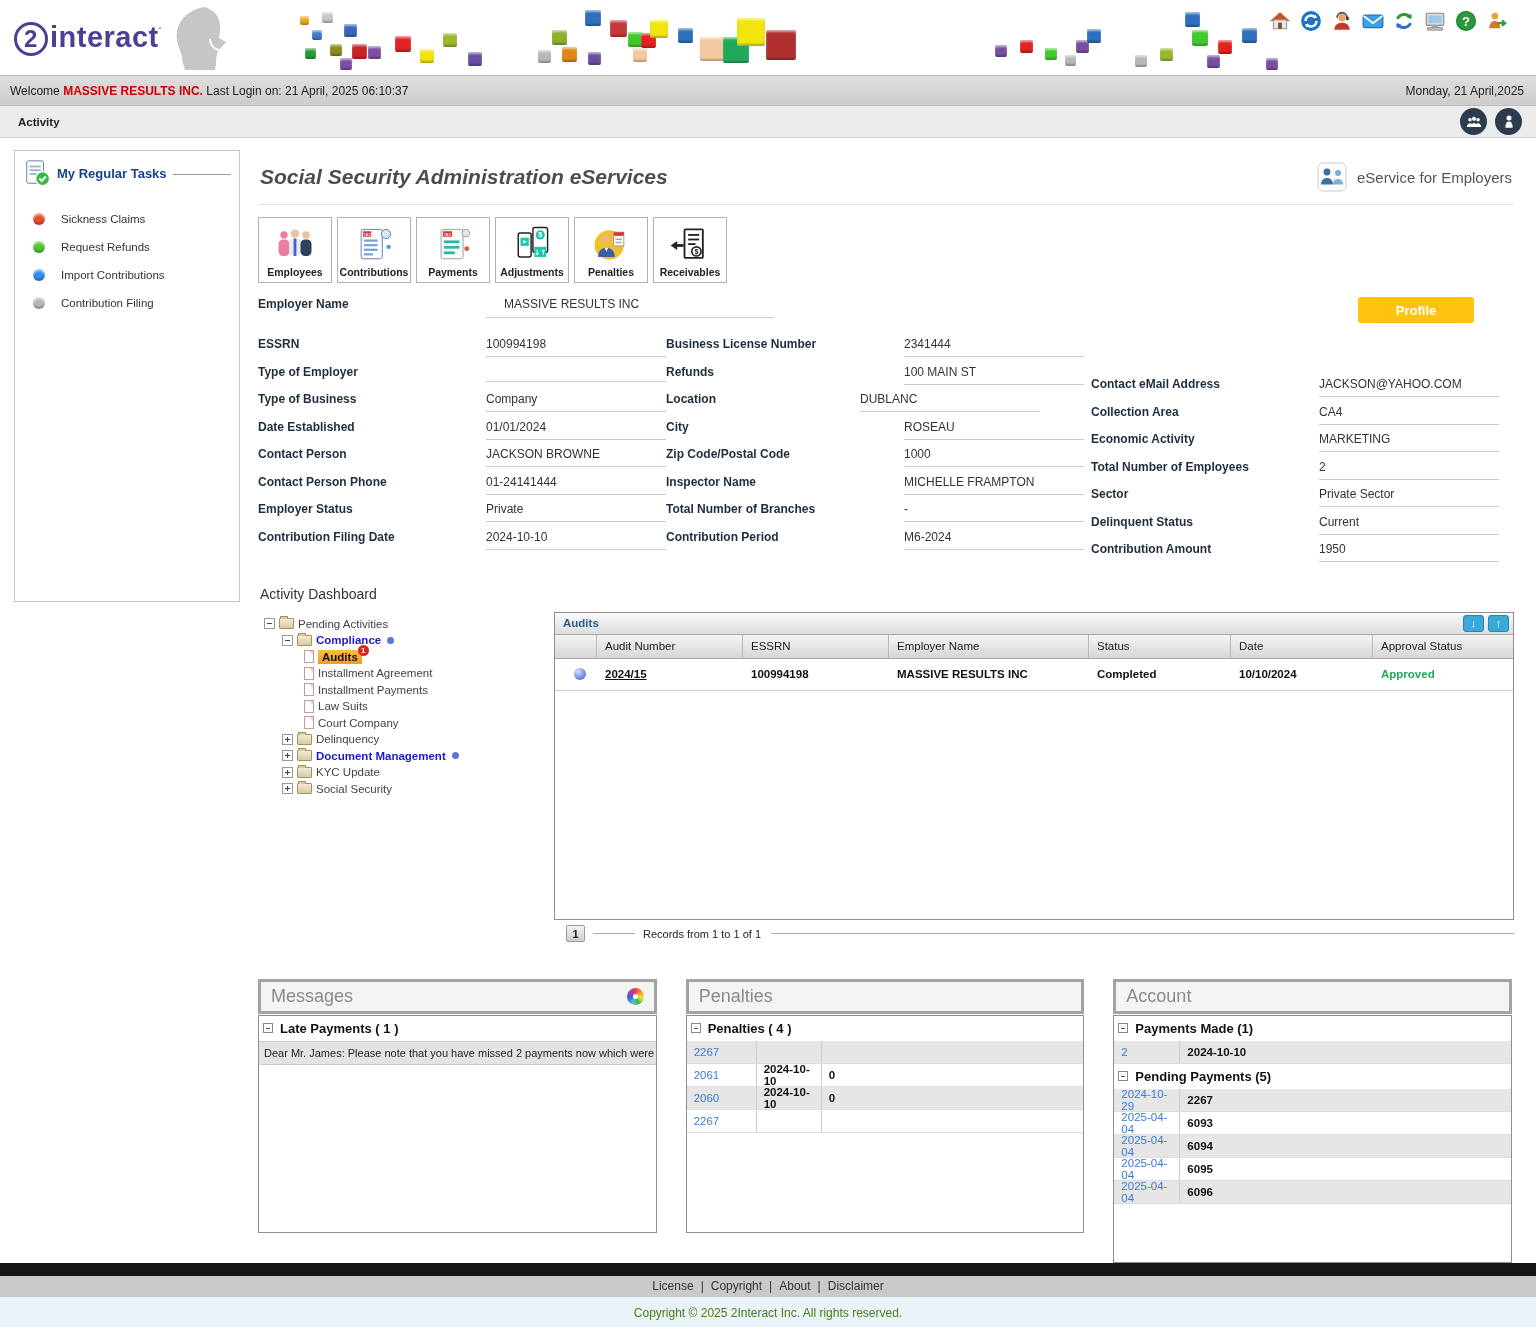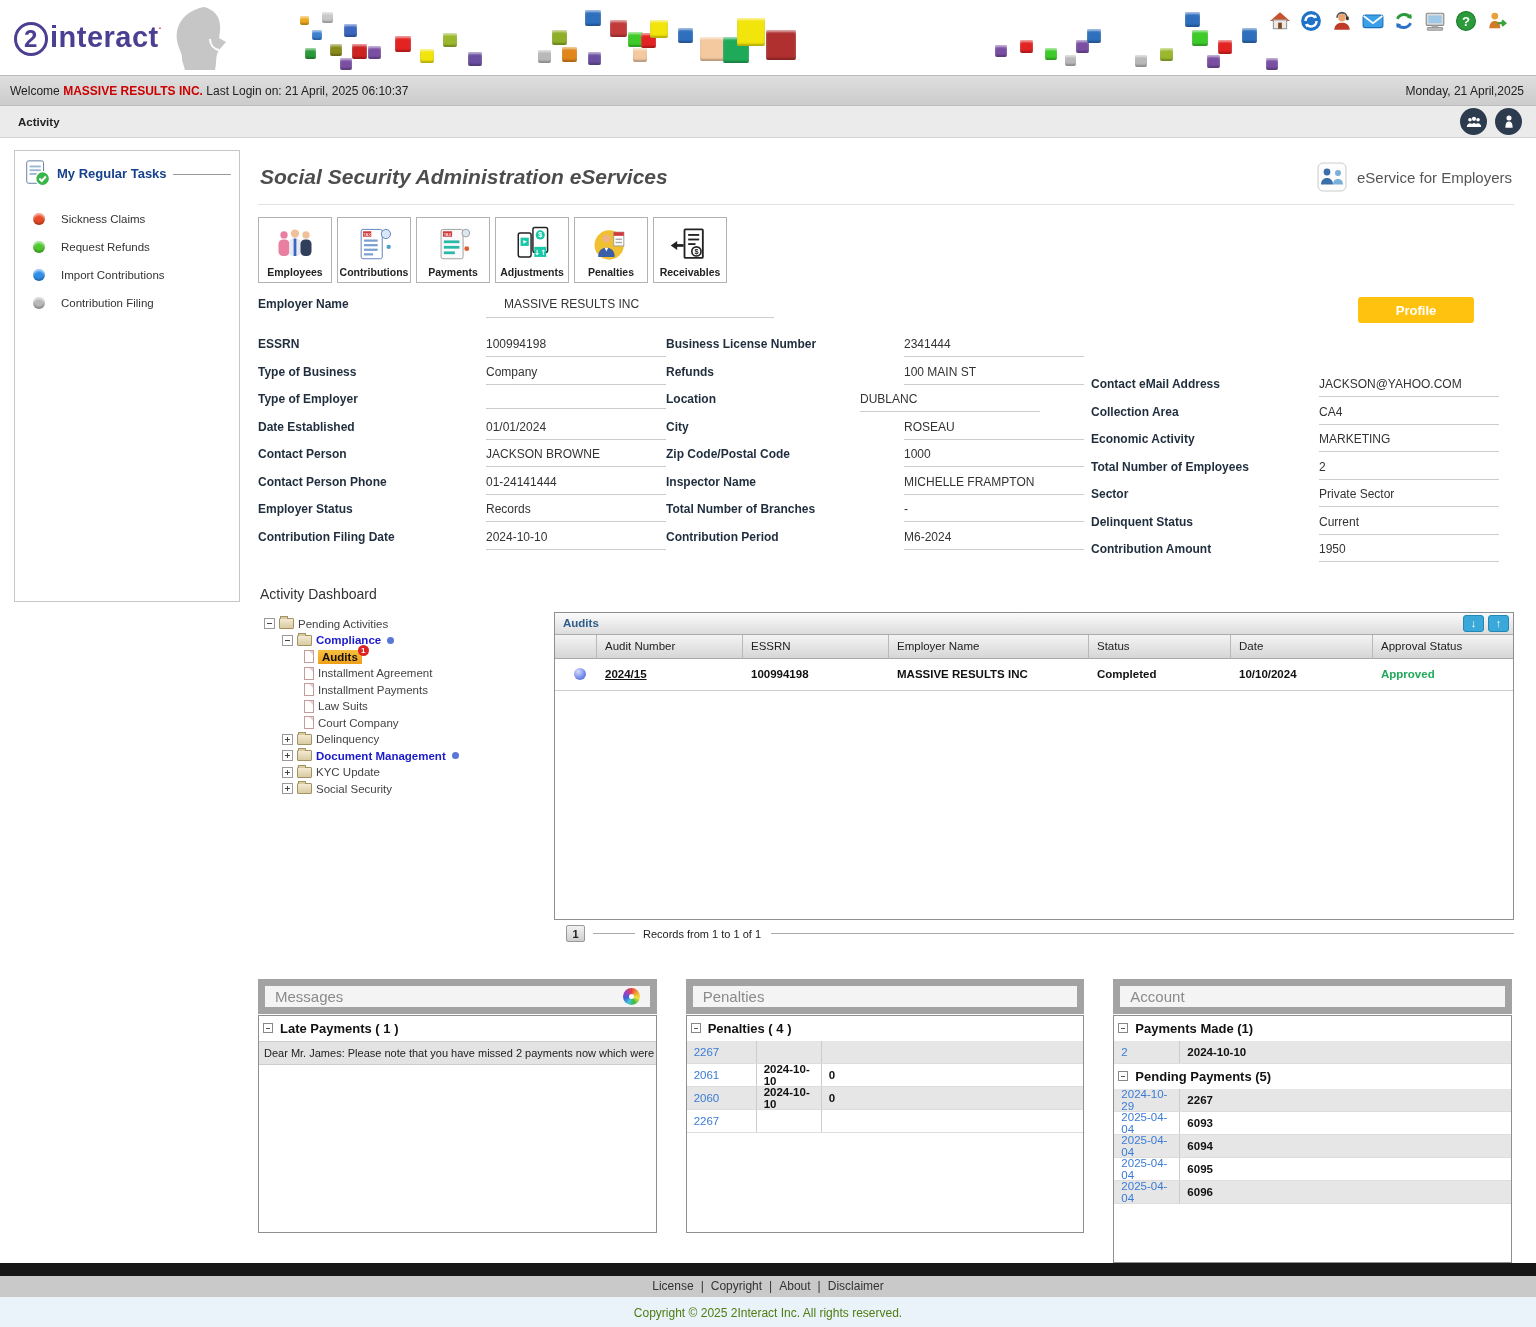--- a/index.html
+++ b/index.html
@@ -95,21 +95,21 @@
   .approved { color:#1faa59; }
   .aud-empty { flex:1; background:#fff; }
   .pagination { height:22px; display:flex; align-items:center; margin-top:3px; font-size:11px; color:#222; }
   .page-btn { width:19px; height:17px; background:linear-gradient(#f2f2f2,#cfcfcf); border:1px solid #999; font-weight:bold; text-align:center; line-height:16px; margin-left:12px; cursor:pointer; border-radius:2px; }
   .pg-line-s { width:42px; border-top:1px solid #aaa; margin:0 8px; }
   .pg-line-e { flex:1; border-top:1px solid #aaa; margin-left:10px; }
 
   
   .panels { display:flex; gap:29px; margin-top:34px; padding-right:2px; align-items:flex-start; }
   .panel { flex:1; min-width:0; }
-  .p-head { height:35px; background:#f4f4f4; border:7px solid #a3a3a3; display:flex; align-items:center; justify-content:space-between; padding:0 10px; font-size:15px; color:#8a8a8a; }
+  .p-head { height:35px; background:#f4f4f4; border:3px solid #a3a3a3; display:flex; align-items:center; justify-content:space-between; padding:0 10px; font-size:18px; color:#8a8a8a; }
   .p-body { border:1px solid #8f8f8f; background:#fff; margin-top:1px; display:flex; flex-direction:column; }
   .sec-head { display:flex; align-items:center; gap:7px; padding:5px 4px; font-size:13px; font-weight:bold; color:#111; }
   .colbox { width:10px; height:10px; border:1px solid #888; background:#fff; position:relative; flex:none; cursor:pointer; }
   .colbox::after { content:""; position:absolute; left:2px; right:2px; top:4px; height:1px; background:#555; }
   .msg-row { background:#e3e3e3; border-top:1px solid #ccc; border-bottom:1px solid #ccc; font-size:11px; color:#222; padding:5px 5px; white-space:nowrap; overflow:hidden; cursor:pointer; }
   .grid-row { display:flex; height:23px; align-items:center; font-size:11.5px; border-bottom:1px solid #ddd; }
   .grid-row.alt { background:#e6e6e6; }
   .cell { padding-left:7px; height:100%; display:flex; align-items:center; border-right:1px solid #ccc; }
   .cell:last-child { border-right:none; }
   .pen-c1 { width:70px; flex:none; } .pen-c2 { width:65px; flex:none; } .pen-c3 { flex:1; }
@@ -395,42 +395,42 @@
           <span class="f-label" data-name="field-label">Employer Name</span>
           <span class="emp-name-val" data-name="employer-name-value">MASSIVE RESULTS INC</span>
         </div>
         <div class="cols" data-name="employer-field-grid">
           <div data-name="employer-col-1">
             <div class="f-row">
                 <span class="f-label" data-name="field-label">ESSRN</span>
                 <span class="f-val" data-name="field-value">100994198</span>
               </div>
             <div class="f-row">
+                <span class="f-label" data-name="field-label">Type of Employer</span>
+                <span class="f-val" data-name="field-value"></span>
+              </div>
+            <div class="f-row">
                 <span class="f-label" data-name="field-label">Type of Business</span>
                 <span class="f-val" data-name="field-value">Company</span>
               </div>
             <div class="f-row">
-                <span class="f-label" data-name="field-label">Type of Employer</span>
-                <span class="f-val" data-name="field-value"></span>
-              </div>
-            <div class="f-row">
                 <span class="f-label" data-name="field-label">Date Established</span>
                 <span class="f-val" data-name="field-value">01/01/2024</span>
               </div>
             <div class="f-row">
                 <span class="f-label" data-name="field-label">Contact Person</span>
                 <span class="f-val" data-name="field-value">JACKSON BROWNE</span>
               </div>
             <div class="f-row">
                 <span class="f-label" data-name="field-label">Contact Person Phone</span>
                 <span class="f-val" data-name="field-value">01-24141444</span>
               </div>
             <div class="f-row">
                 <span class="f-label" data-name="field-label">Employer Status</span>
-                <span class="f-val" data-name="field-value">Records</span>
+                <span class="f-val" data-name="field-value">Private</span>
               </div>
             <div class="f-row">
                 <span class="f-label" data-name="field-label">Contribution Filing Date</span>
                 <span class="f-val" data-name="field-value">2024-10-10</span>
               </div>
           </div>
           <div data-name="employer-col-2">
             <div class="f-row">
                 <span class="f-label" style="width:238px" data-name="field-label">Business License Number</span>
                 <span class="f-val" data-name="field-value">2341444</span>

